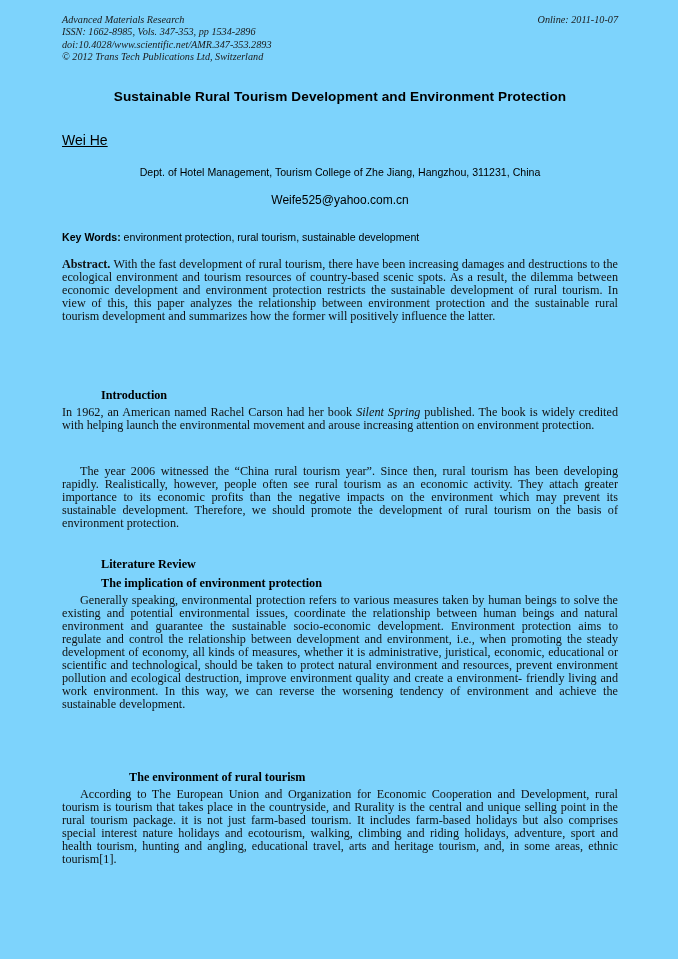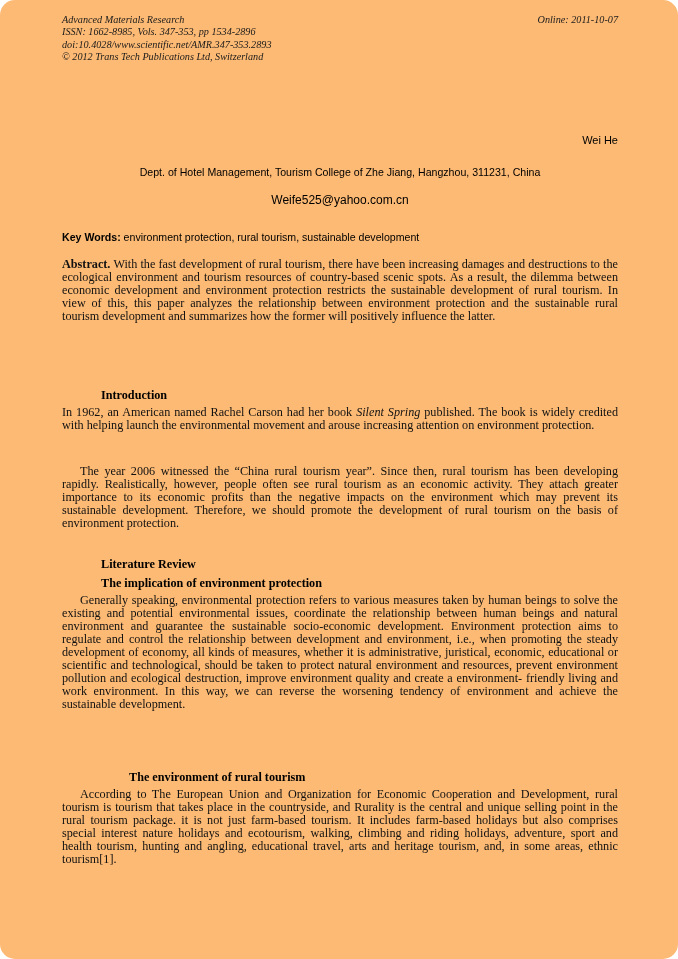--- a/index.html
+++ b/index.html
@@ -4,24 +4,23 @@
 <style>
   html, body {
     margin: 0;
     padding: 0;
     background: #ffffff;
   }
   .page {
     position: relative;
     width: 678px;
     height: 959px;
-    background: #fdba74;
+    background: #7dd3fc;
     overflow: hidden;
     box-sizing: border-box;
-    border-radius: 15px;
   }
 
   
   .journal-header {
     position: absolute;
     left: 62px;
     top: 14px;
     width: 556px;
     font-family: "Liberation Serif", "DejaVu Serif", serif;
     font-style: italic;
@@ -56,25 +55,26 @@
     font-size: 13.6px;
     line-height: 18px;
     color: #000000;
     letter-spacing: 0.1px;
   }
   .author {
     position: absolute;
     left: 62px;
     top: 132px;
     width: 556px;
-    text-align: right;
-    font-family: "Liberation Sans", "DejaVu Sans", sans-serif;
-    font-size: 11px;
+    text-align: left;
+    font-family: "Liberation Sans", "DejaVu Sans", sans-serif;
+    font-size: 14px;
     line-height: 16px;
     color: #000000;
+    text-decoration: underline;
   }
   .affiliation {
     position: absolute;
     left: 62px;
     top: 165px;
     width: 556px;
     text-align: center;
     font-family: "Liberation Sans", "DejaVu Sans", sans-serif;
     font-size: 10.6px;
     line-height: 15px;
@@ -156,20 +156,21 @@
   <div class="journal-header">
     <div class="journal-header-row">
       <span class="journal-header-left">Advanced Materials Research</span>
       <span class="journal-online">Online: 2011-10-07</span>
     </div>
     <div class="journal-line">ISSN: 1662-8985, Vols. 347-353, pp 1534-2896</div>
     <div class="journal-line">doi:10.4028/www.scientific.net/AMR.347-353.2893</div>
     <div class="journal-line">© 2012 Trans Tech Publications Ltd, Switzerland</div>
   </div>
 
+  <div class="title">Sustainable Rural Tourism Development and Environment Protection</div>
 
   <div class="author">Wei He</div>
 
   <div class="affiliation">Dept. of Hotel Management, Tourism College of Zhe Jiang, Hangzhou, 311231, China</div>
 
   <div class="email">Weife525@yahoo.com.cn</div>
 
   <div class="keywords">
     <span class="kw-label">Key Words:</span><span> environment protection, rural tourism, sustainable development</span>
   </div>

